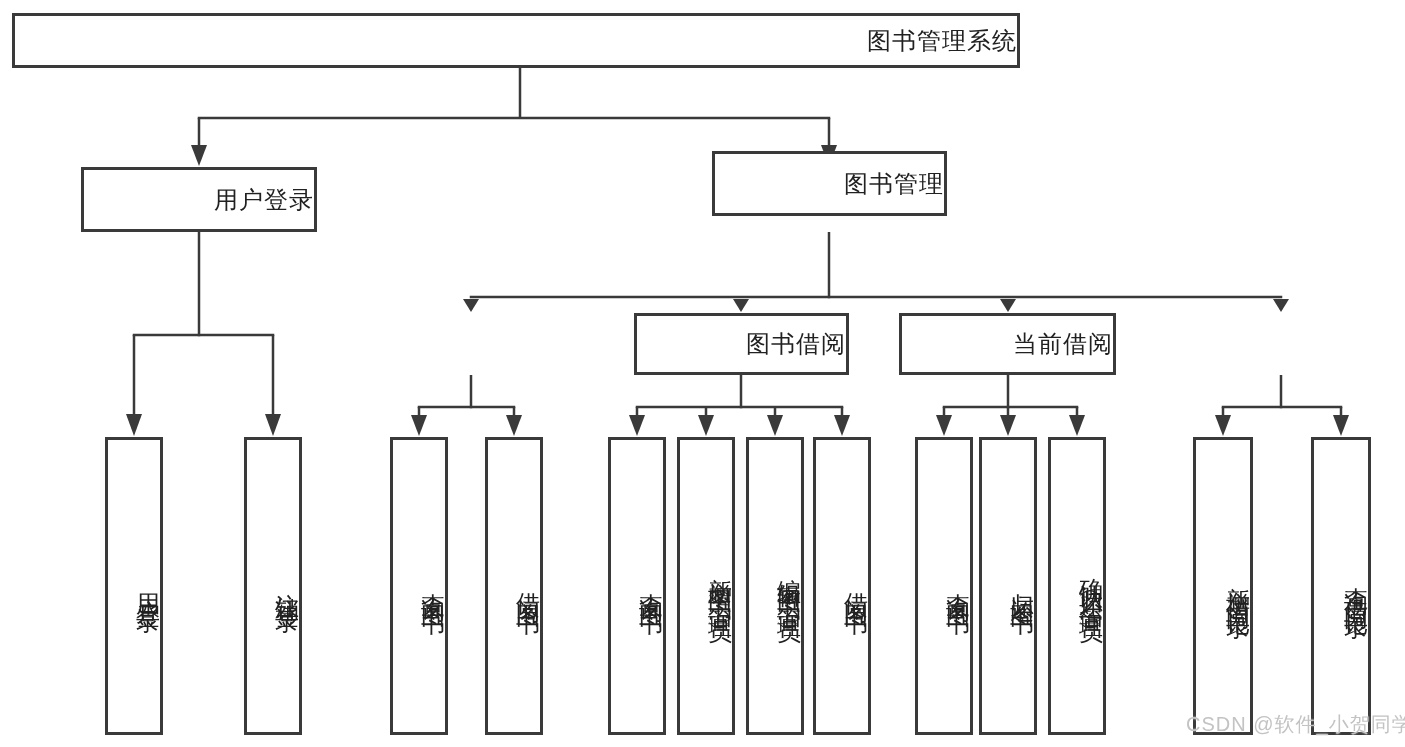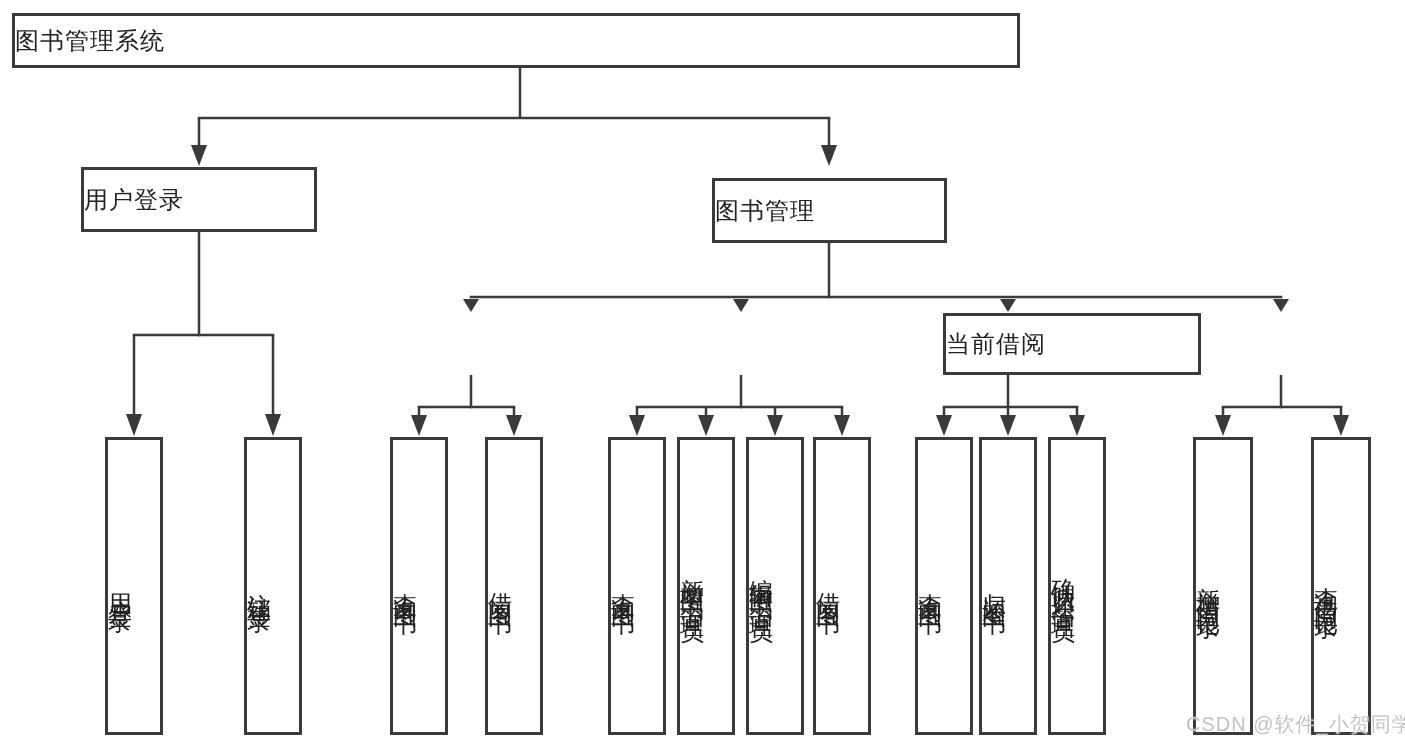--- a/index.html
+++ b/index.html
@@ -18,21 +18,21 @@
     z-index: 1;
   }
   .node {
     position: absolute;
     box-sizing: border-box;
     background: #ffffff;
     border: 3px solid #3a3a3a;
     color: #212121;
     display: flex;
     align-items: center;
-    justify-content: flex-start;
+    justify-content: flex-end;
     z-index: 2;
   }
   .h-label {
     font-size: 24px;
     letter-spacing: 1px;
     white-space: nowrap;
     color: #212121;
   }
   .v-label {
     writing-mode: vertical-rl;
@@ -40,25 +40,25 @@
     font-size: 24px;
     line-height: 1;
     letter-spacing: 6px;
     color: #212121;
     white-space: nowrap;
   }
   
   #box-root   { left: 12px;   top: 13px;  width: 1008px; height: 55px; }
   
   #box-l2-0   { left: 81px;   top: 167px; width: 236px; height: 65px; }
-  #box-l2-1   { left: 712px;  top: 178px; width: 235px; height: 65px; }
+  #box-l2-1   { left: 712px;  top: 151px; width: 235px; height: 65px; }
   
   #box-l3-0   { left: 363px;  top: 313px; width: 217px; height: 62px; }
   #box-l3-1   { left: 634px;  top: 313px; width: 215px; height: 62px; }
-  #box-l3-2   { left: 899px;  top: 313px; width: 258px; height: 62px; margin-left: 44px; }
+  #box-l3-2   { left: 899px;  top: 313px; width: 217px; height: 62px; }
   #box-l3-3   { left: 1172px; top: 313px; width: 217px; height: 62px; }
   
   .leaf { top: 437px; width: 58px; height: 298px; }
   #leaf-0  { left: 105px; }
   #leaf-1  { left: 244px; }
   #leaf-2  { left: 390px; }
   #leaf-3  { left: 485px; }
   #leaf-4  { left: 608px; }
   #leaf-5  { left: 677px; }
   #leaf-6  { left: 746px; }
@@ -161,20 +161,23 @@
     <span class="h-label">图书管理系统</span>
   </div>
 
   <div class="node" id="box-l2-0">
     <span class="h-label">用户登录</span>
   </div>
   <div class="node" id="box-l2-1">
     <span class="h-label">图书管理</span>
   </div>
 
+  <div class="node" id="box-l3-1">
+    <span class="h-label">图书借阅</span>
+  </div>
   <div class="node" id="box-l3-2">
     <span class="h-label">当前借阅</span>
   </div>
 
   <div class="node leaf" id="leaf-0">
     <span class="v-label">用户登录</span>
   </div>
   <div class="node leaf" id="leaf-1">
     <span class="v-label">注销登录</span>
   </div>

